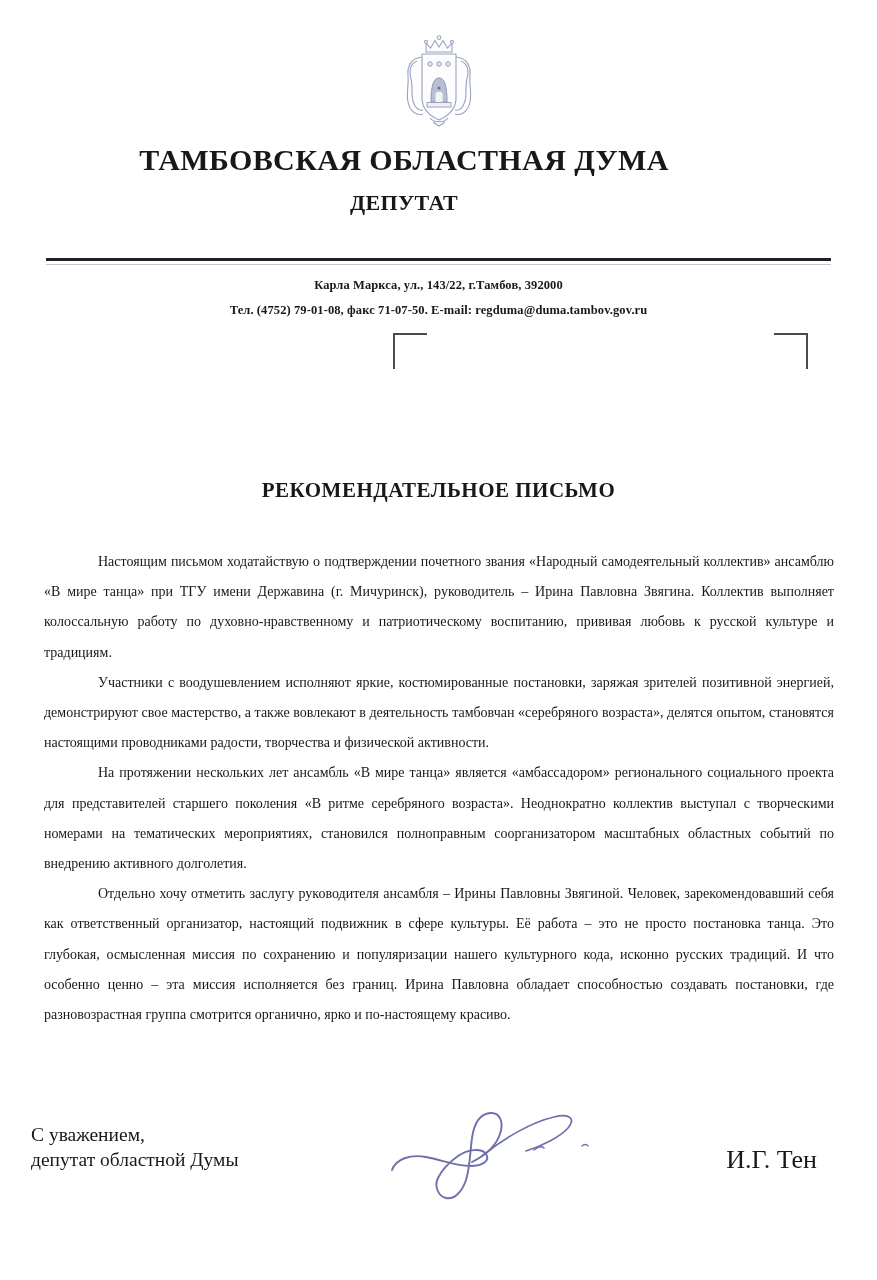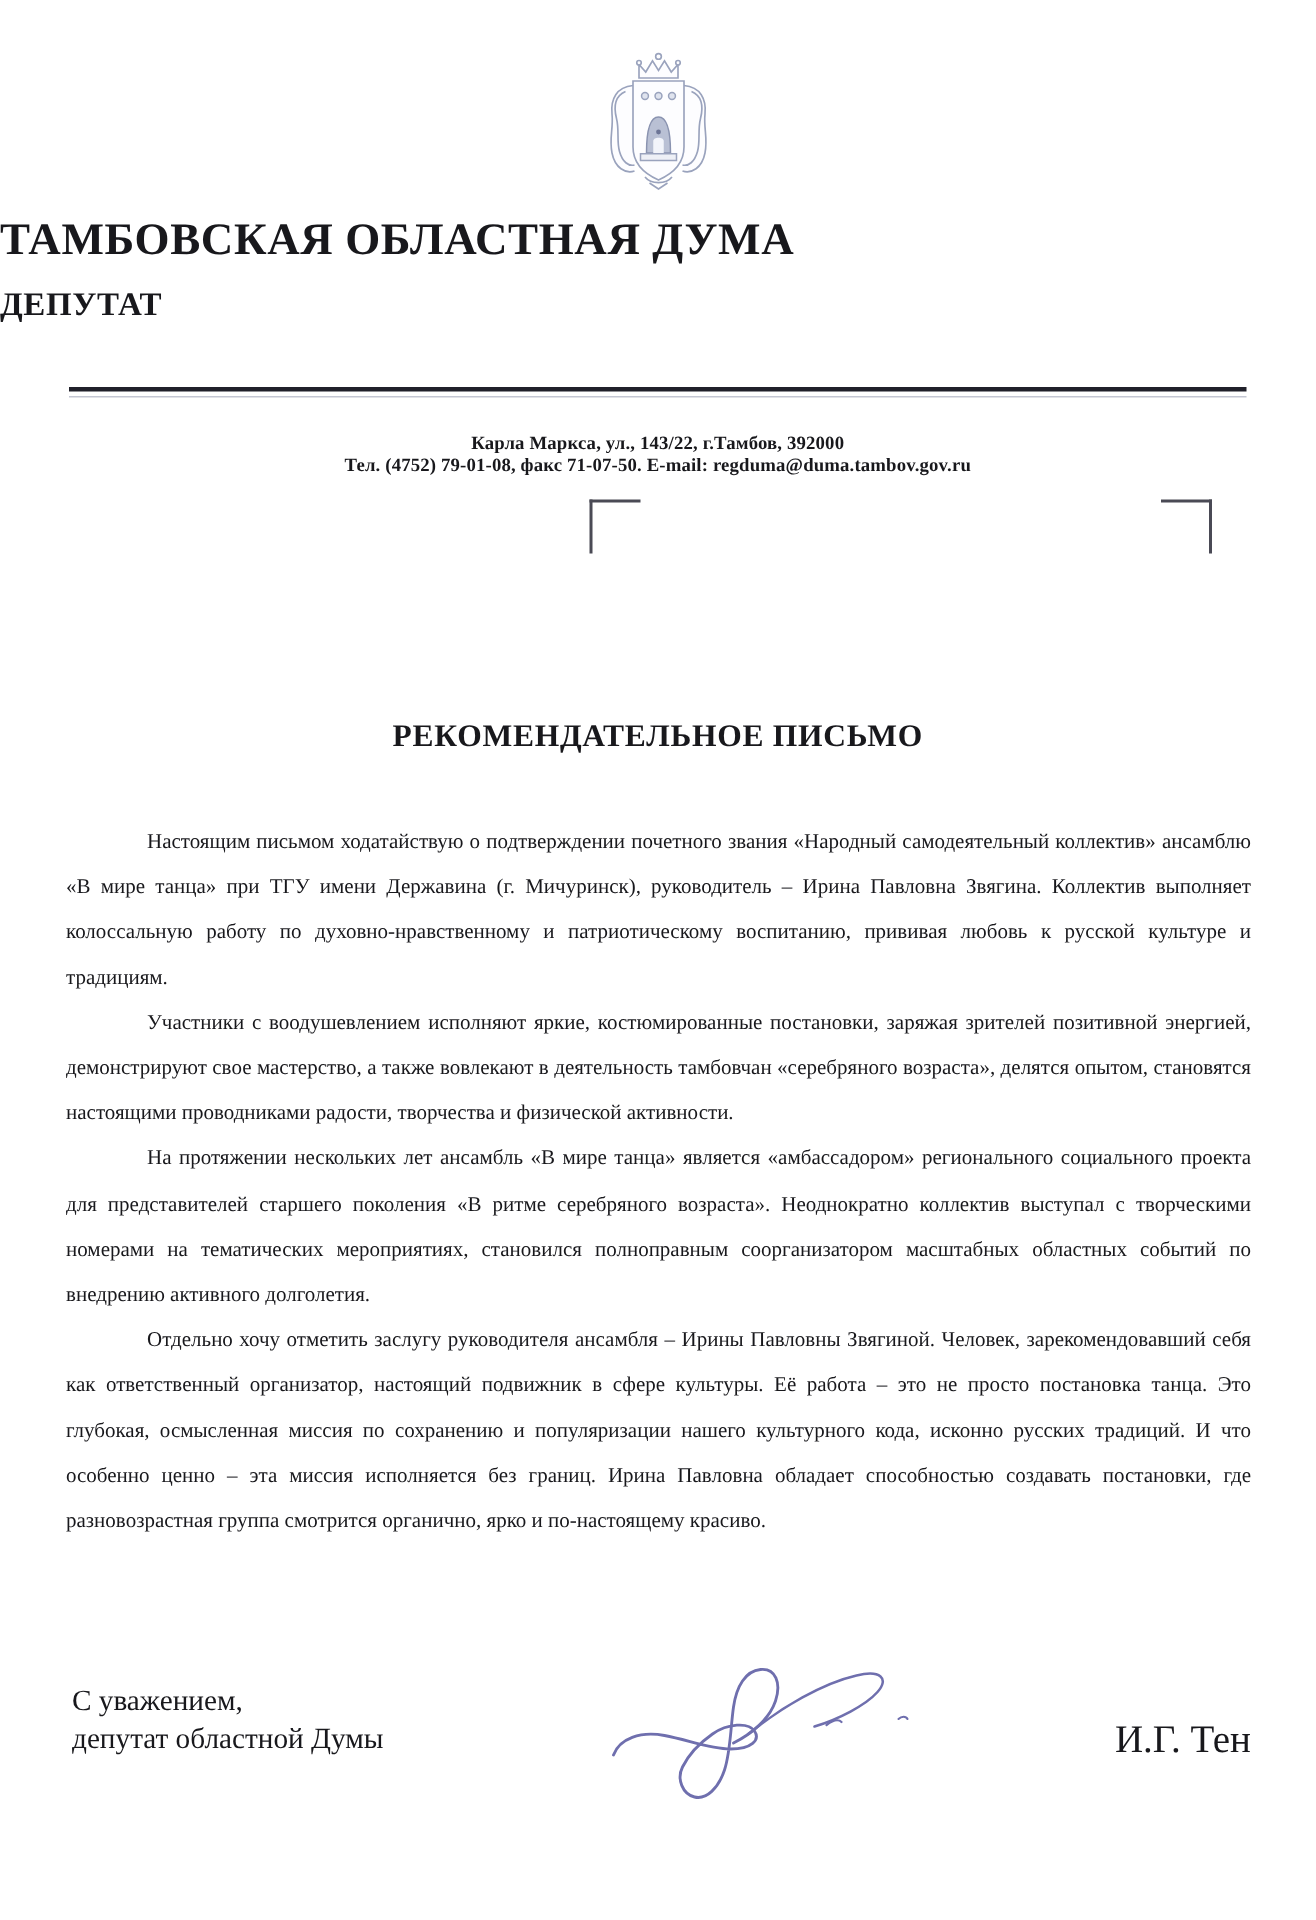--- a/index.html
+++ b/index.html
@@ -34,21 +34,21 @@
     width: 78px;
     height: 102px;
     display: block;
   }
 
   
   .hdr {
     position: absolute;
     left: 0;
     width: 808px;
-    text-align: left;
+    text-align: center;
   }
   .hdr-line1 {
     top: 143px;
     font-size: 30px;
     font-weight: bold;
     letter-spacing: 0.4px;
   }
   .hdr-line2 {
     top: 190px;
     font-size: 22px;
@@ -79,21 +79,21 @@
   .contact {
     position: absolute;
     left: 0;
     width: 877px;
     text-align: center;
     font-size: 12.5px;
     font-weight: bold;
     line-height: 1.32;
     letter-spacing: 0.1px;
   }
-  .contact-addr { top: 287px; }
+  .contact-addr { top: 277px; }
   .contact-tel  { top: 302px; }
 
   
   .refblock {
     position: absolute;
     left: 44px;
     top: 322px;
     font-size: 17px;
     line-height: 1.0;
   }
@@ -158,21 +158,21 @@
     text-justify: inter-word;
   }
   .body-text p {
     margin: 0;
     text-indent: 54px;
   }
 
   
   .sig-block {
     position: absolute;
-    left: 48px;
+    left: 31px;
     top: 1122px;
     width: 790px;
   }
   .sig-row {
     display: flex;
     justify-content: space-between;
     align-items: flex-start;
     position: relative;
   }
   .sig-left {

